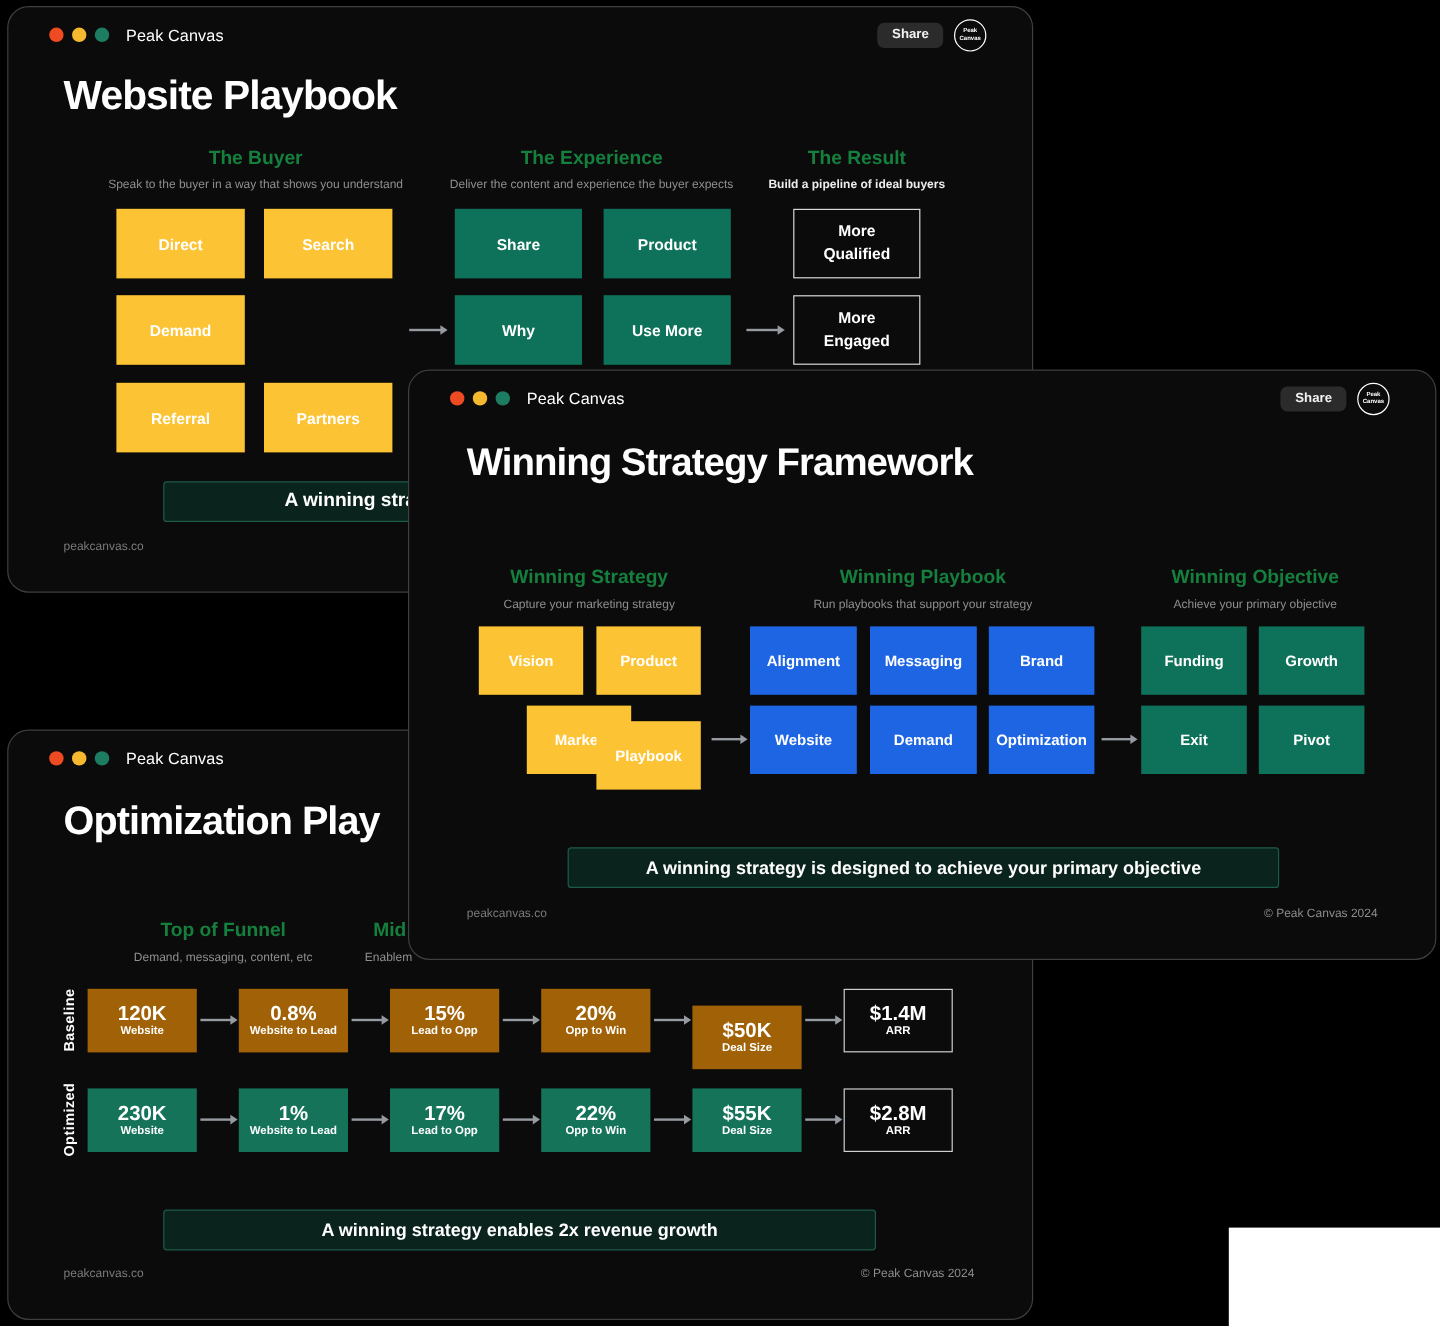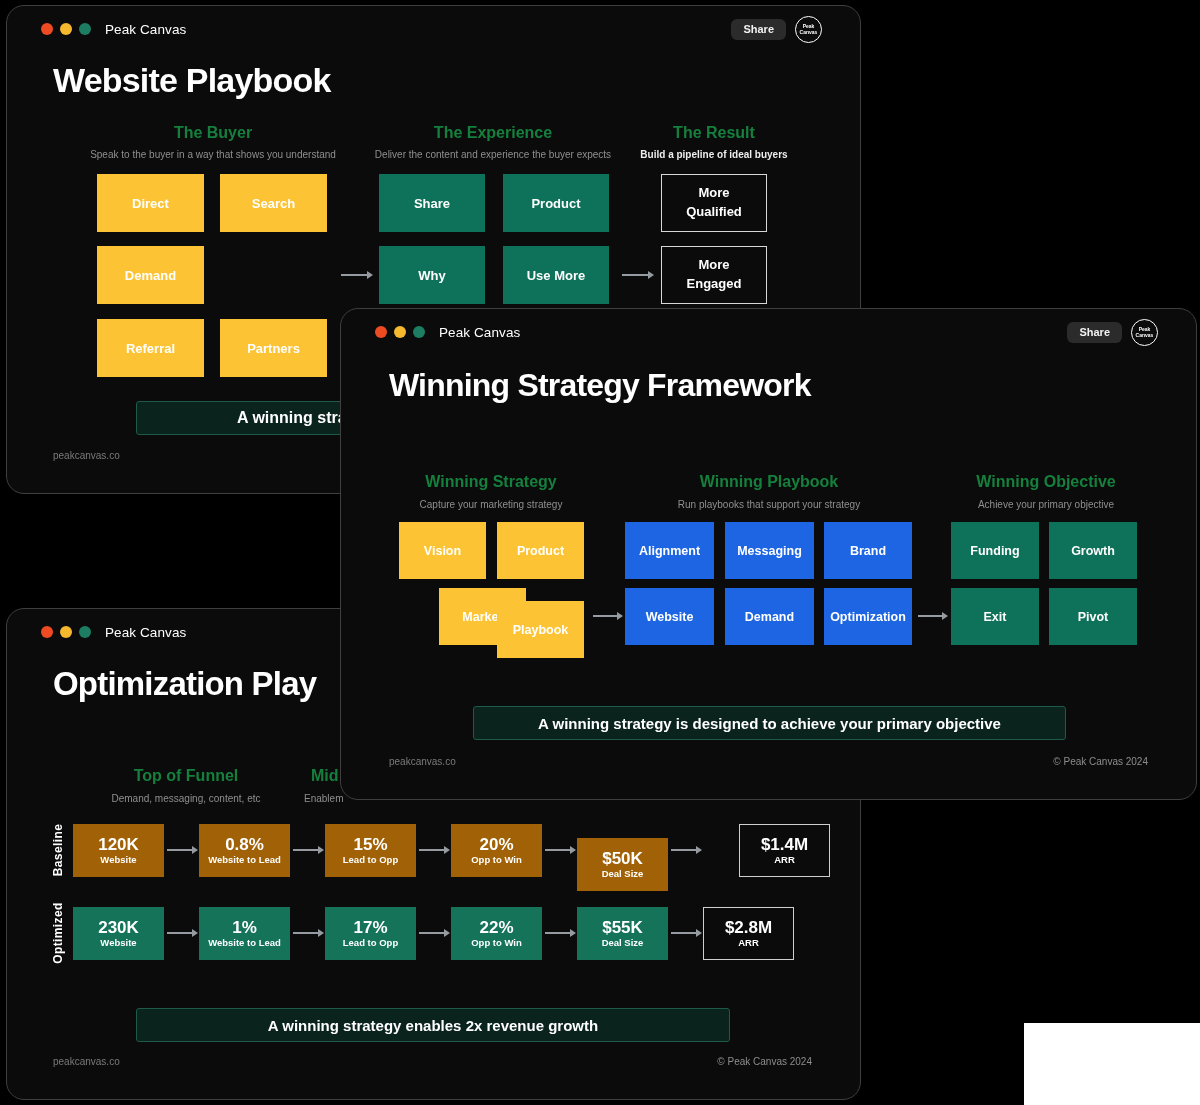--- a/index.html
+++ b/index.html
@@ -147,21 +147,21 @@
   <div class="cell fy" style="left:444px;top:215px;">
     <span class="v">20%</span>
     <span class="c">Opp to Win</span>
   </div>
   <div class="arrow" style="left:538px;top:240px;width:29px;"></div>
   <div class="cell fy" style="left:570px;top:229px;">
     <span class="v">$50K</span>
     <span class="c">Deal Size</span>
   </div>
   <div class="arrow" style="left:664px;top:240px;width:29px;"></div>
-  <div class="cell res" style="left:696px;top:215px;margin-left:36px;">
+  <div class="cell res" style="left:696px;top:215px;">
     <span class="v">$1.4M</span>
     <span class="c">ARR</span>
   </div>
 
   <div class="row-label" style="left:11px;top:316px;">Optimized</div>
   <div class="cell fg" style="left:66px;top:298px;">
     <span class="v">230K</span>
     <span class="c">Website</span>
   </div>
   <div class="arrow" style="left:160px;top:323px;width:29px;"></div>

